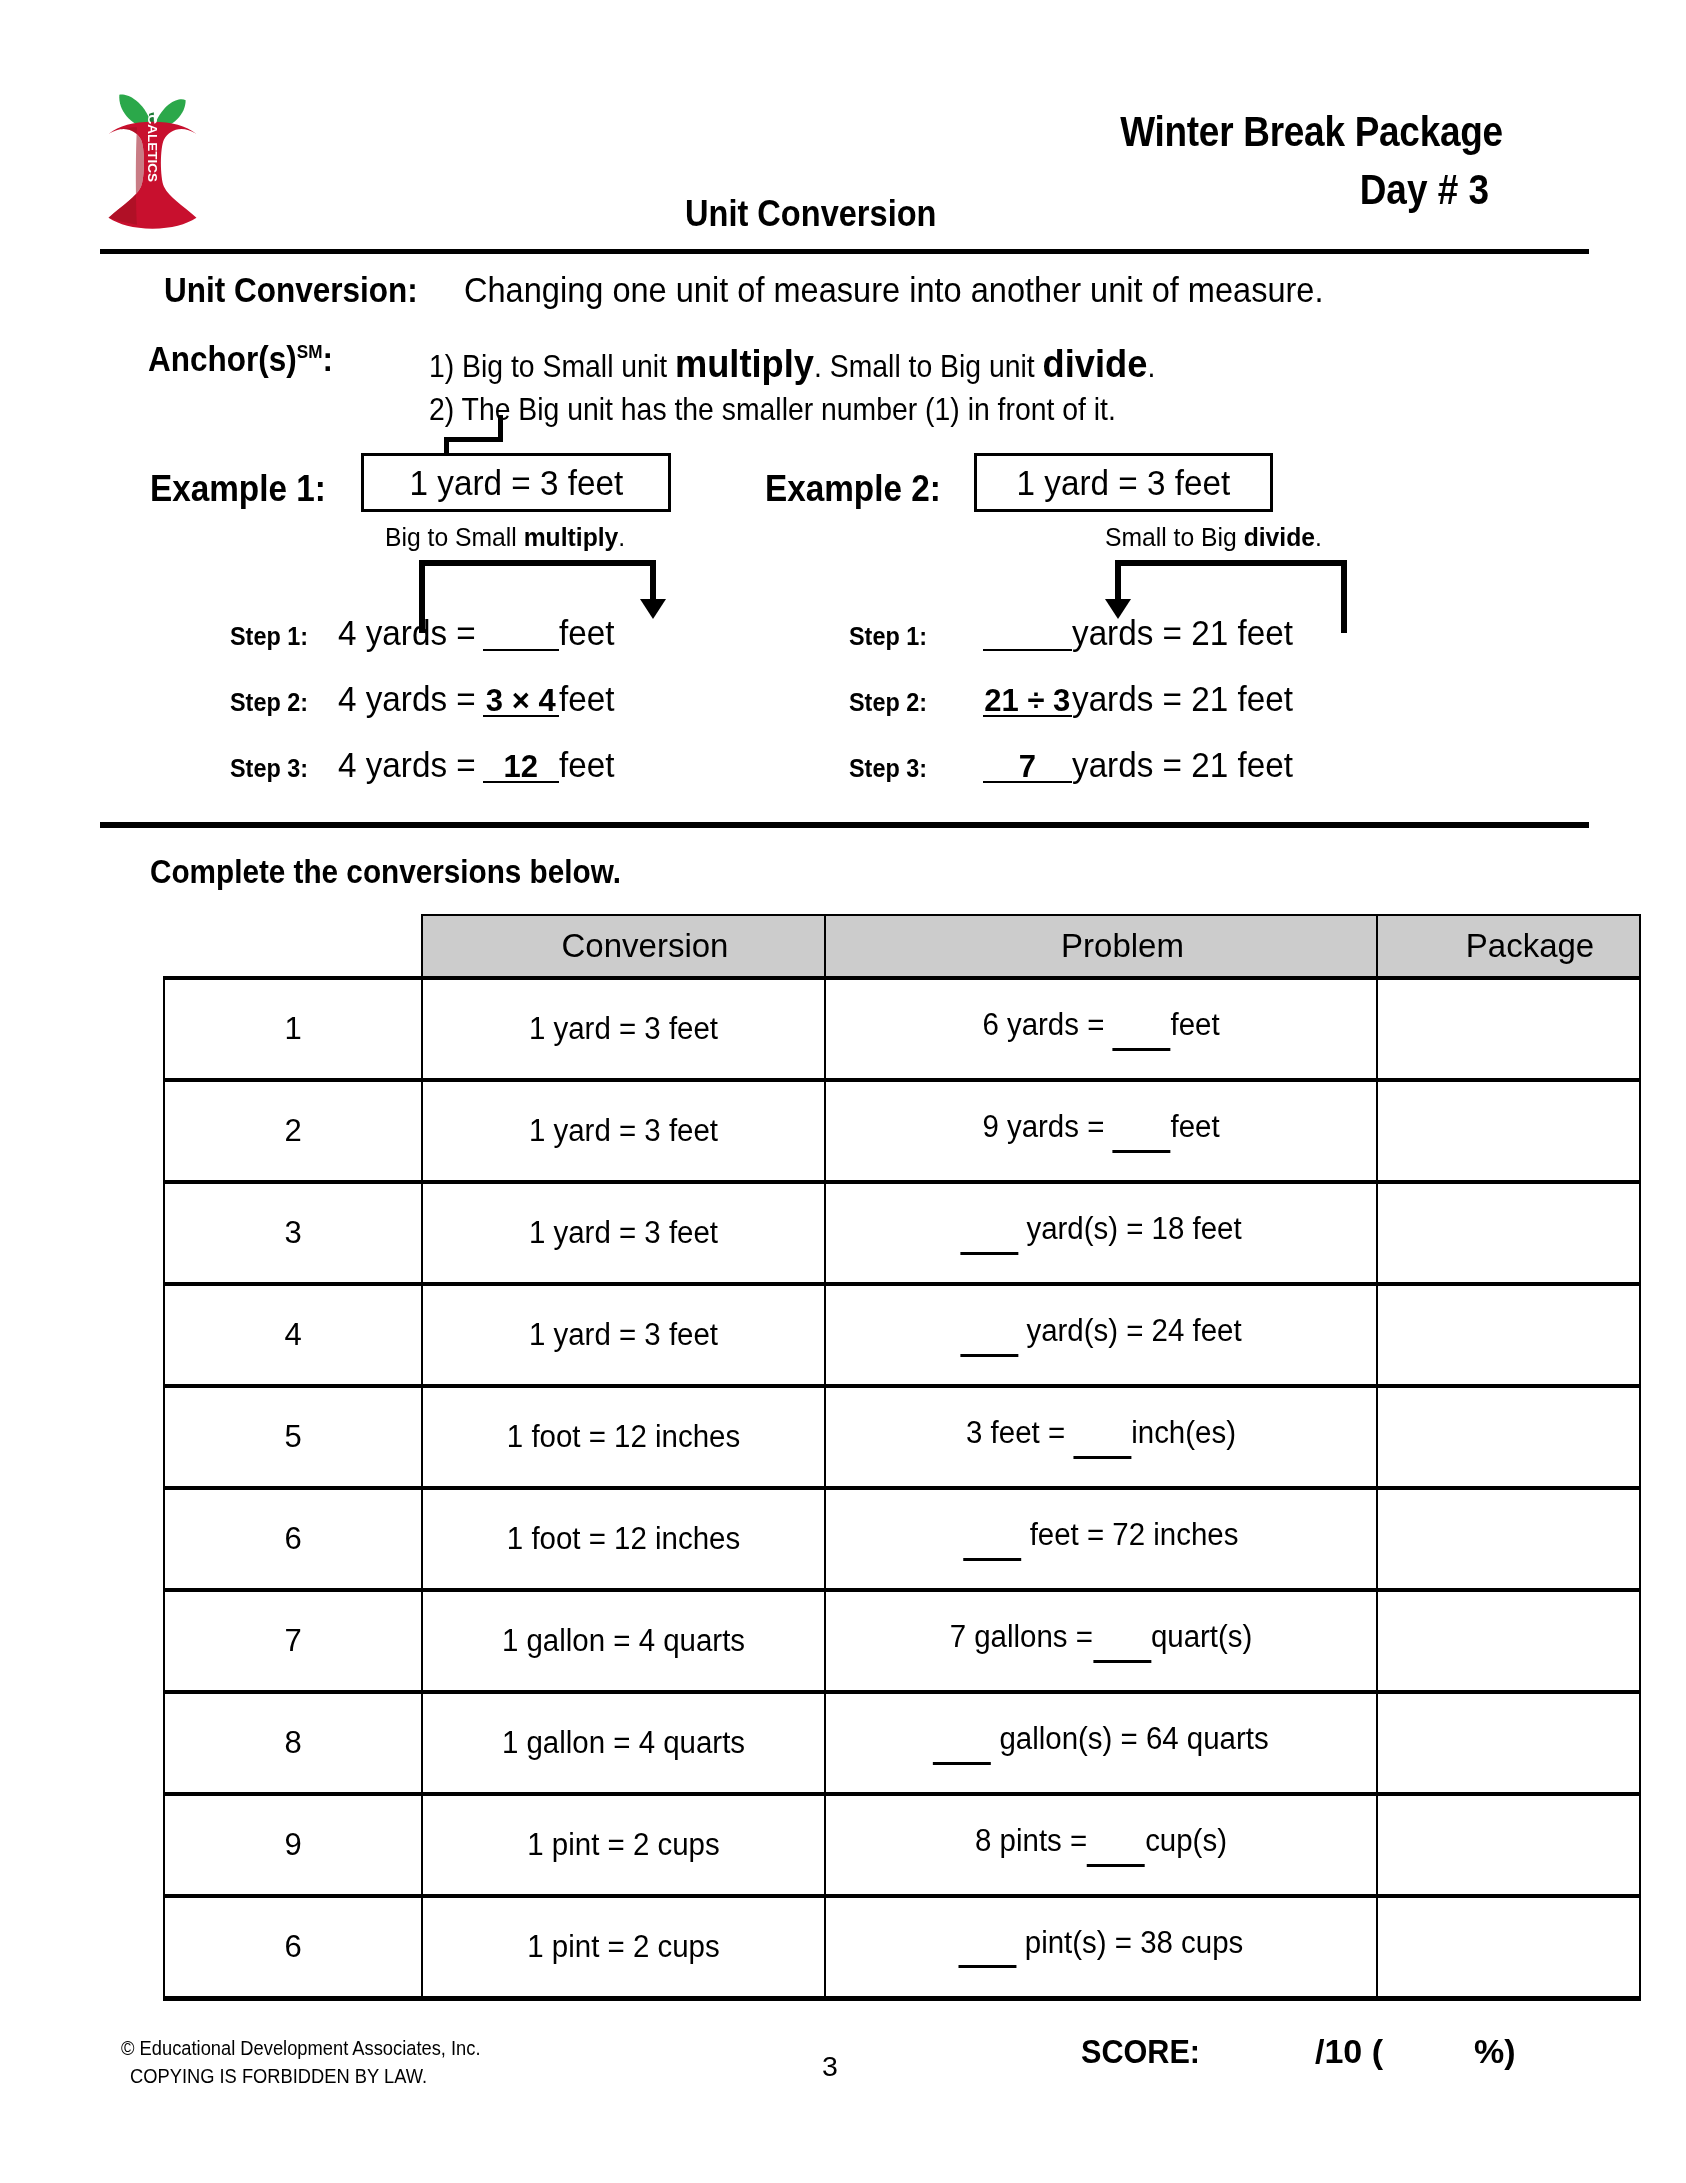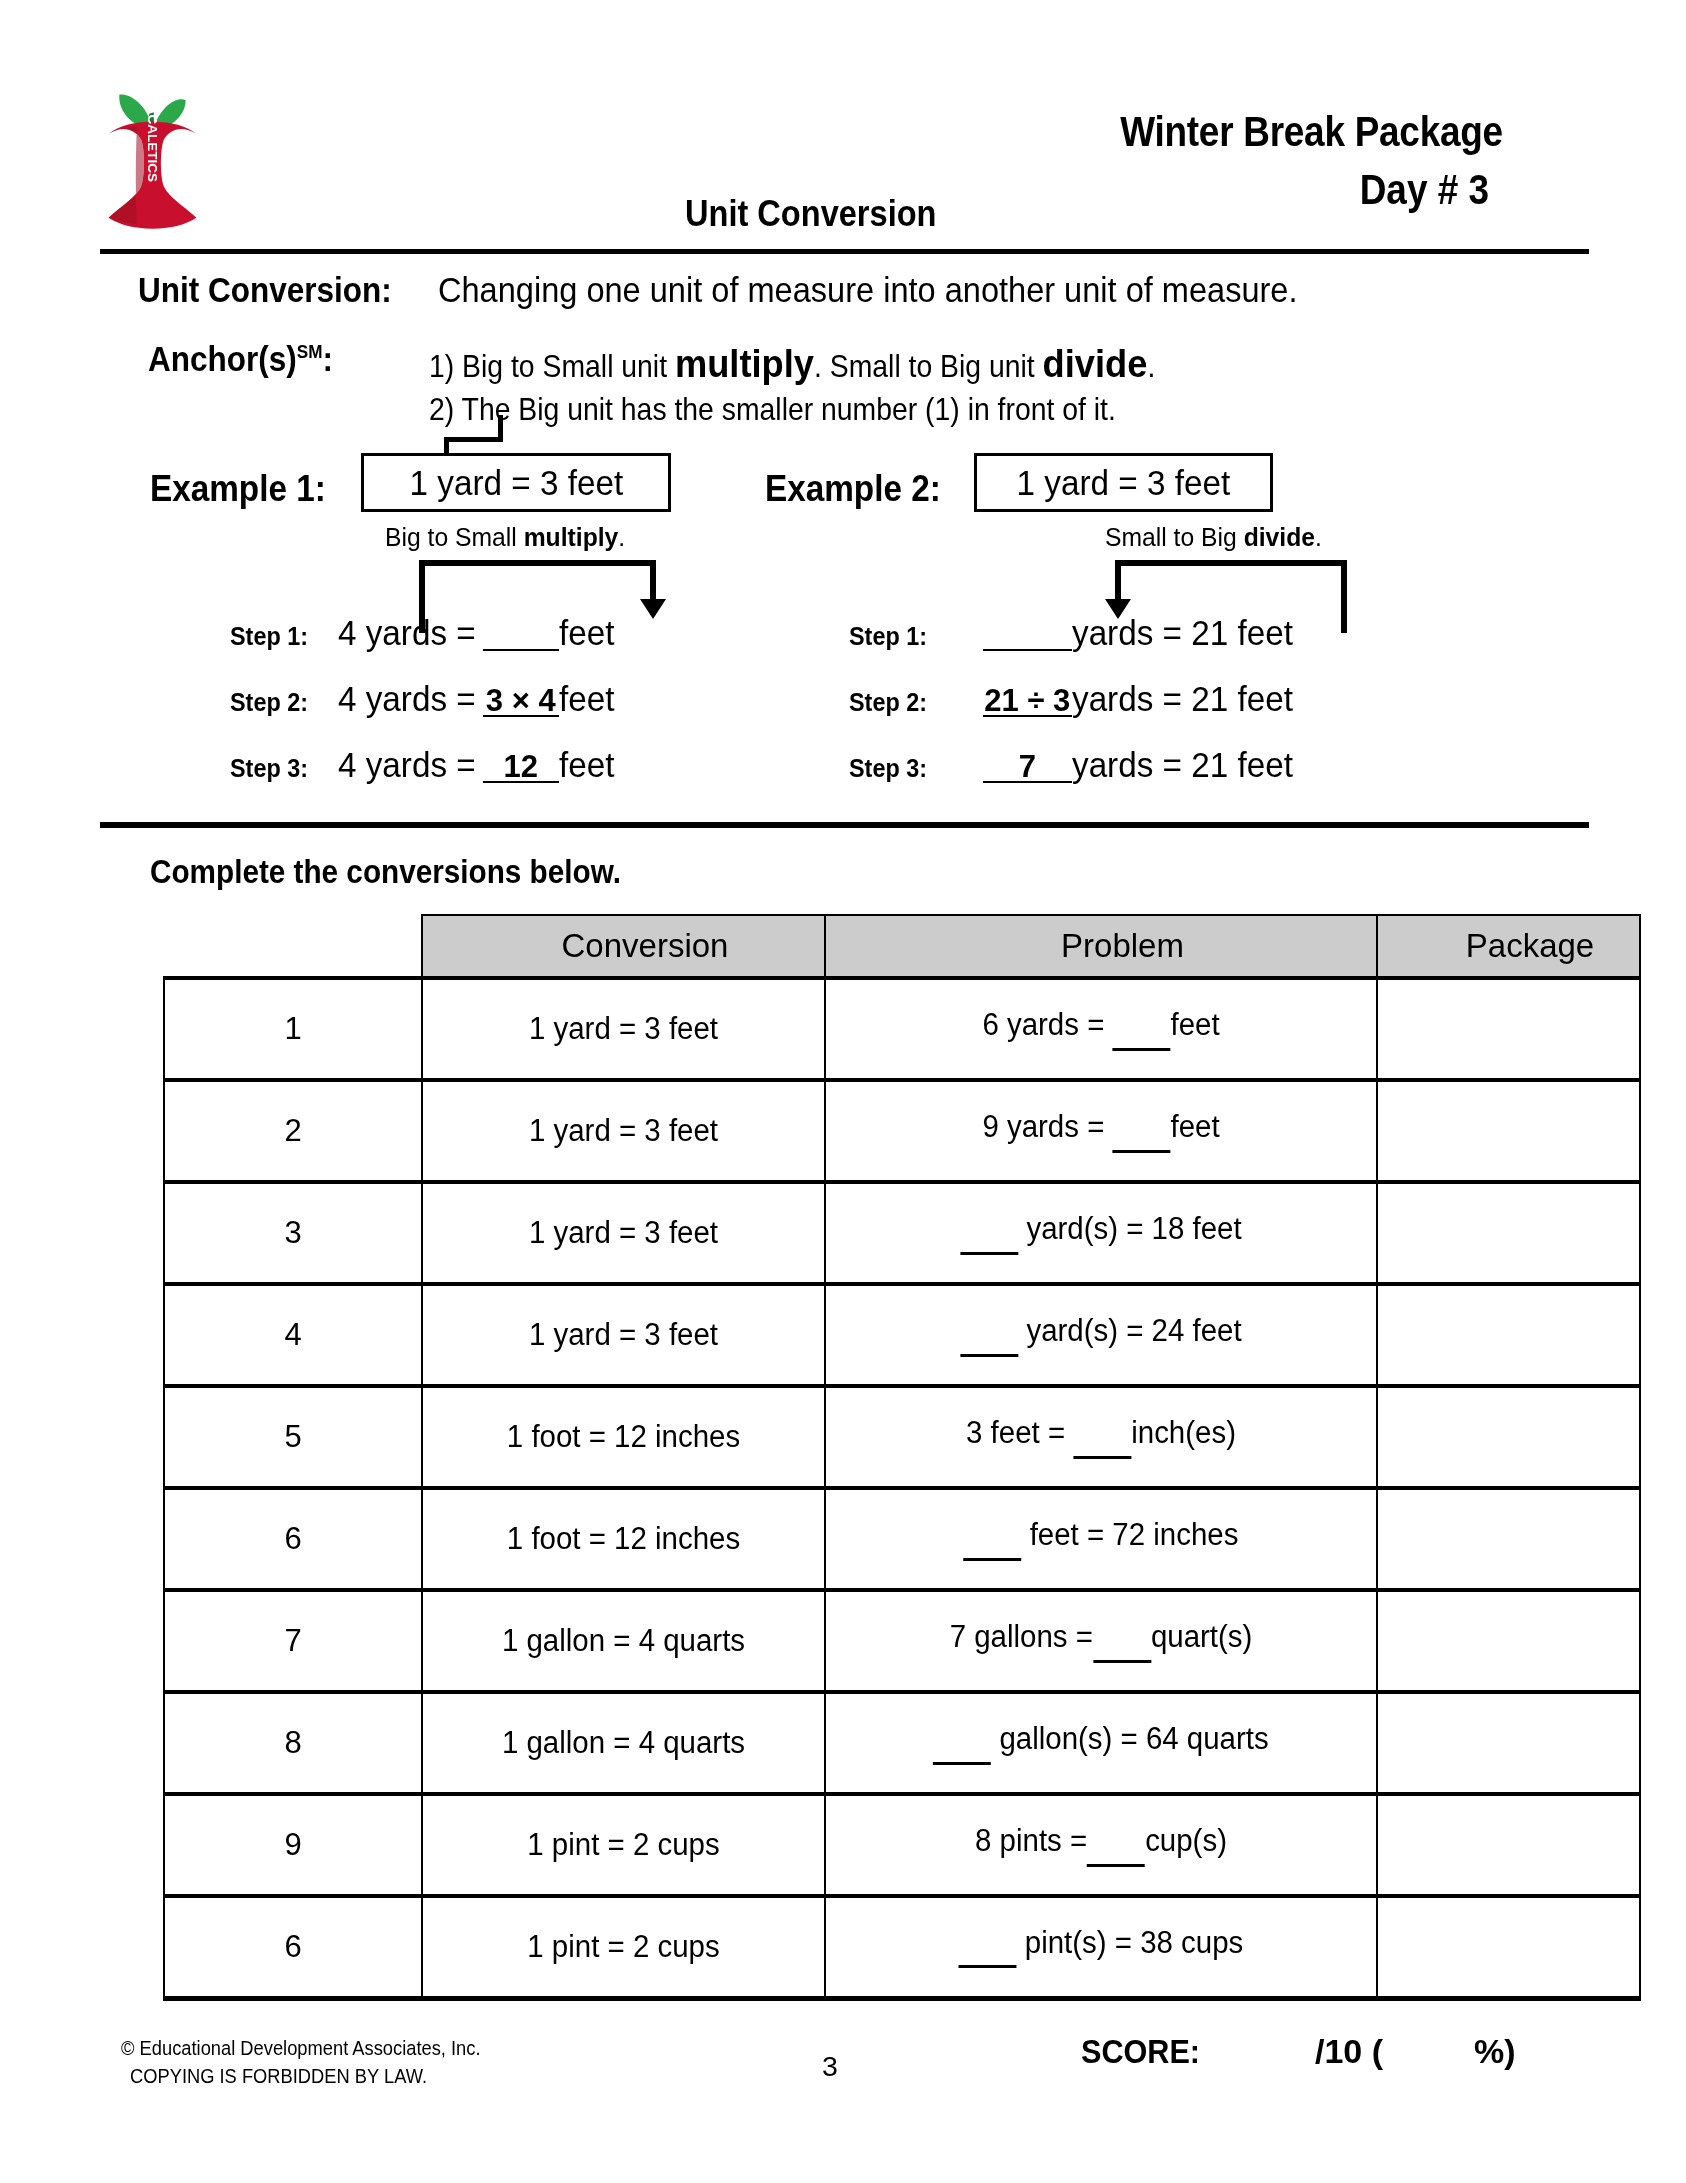--- a/index.html
+++ b/index.html
@@ -35,21 +35,21 @@
     position:absolute;left:685px;top:193px;
     font-size:37px;font-weight:bold;
     transform:scaleX(.88);transform-origin:left center;
     white-space:nowrap;
   }
   .header-rule{
     position:absolute;left:100px;top:249px;width:1489px;height:4.7px;background:#000;
   }
 
   
-  .def{position:absolute;left:138px;top:270px;white-space:nowrap;}
+  .def{position:absolute;left:164px;top:270px;white-space:nowrap;}
   .def .lab{font-size:35px;font-weight:bold;transform:scaleX(.9);display:inline-block;transform-origin:left center;}
   .def .txt{font-size:35px;transform:scaleX(.93);display:inline-block;transform-origin:left center;}
 
   .anchor-lab{
     position:absolute;left:148px;top:339px;
     font-size:35px;font-weight:bold;white-space:nowrap;
     transform:scaleX(.9);transform-origin:left center;
   }
   .anchor-lab sup{font-size:19px;vertical-align:super;font-weight:bold;}
   .anchor1{position:absolute;left:429px;top:342px;font-size:30.5px;white-space:nowrap;

